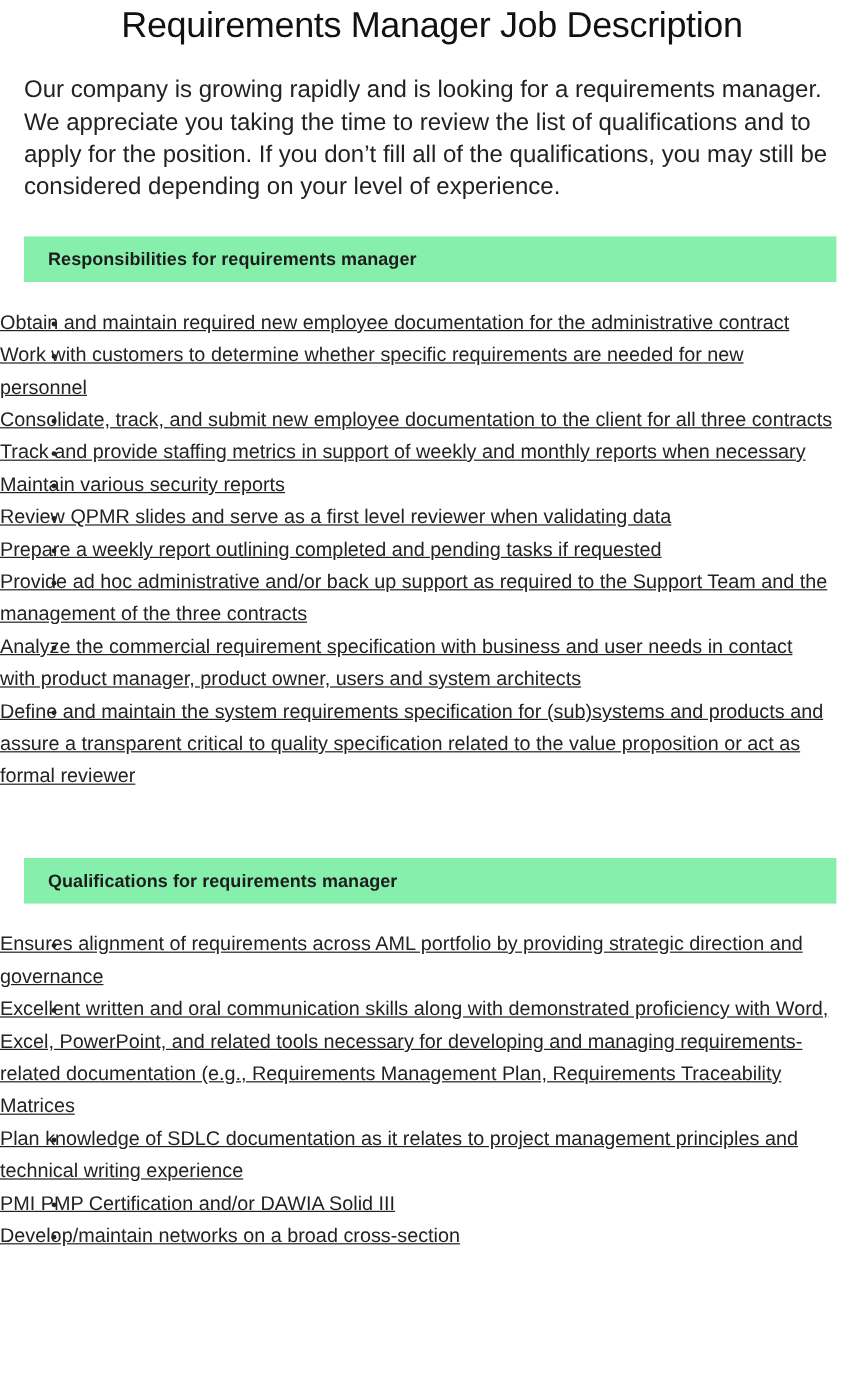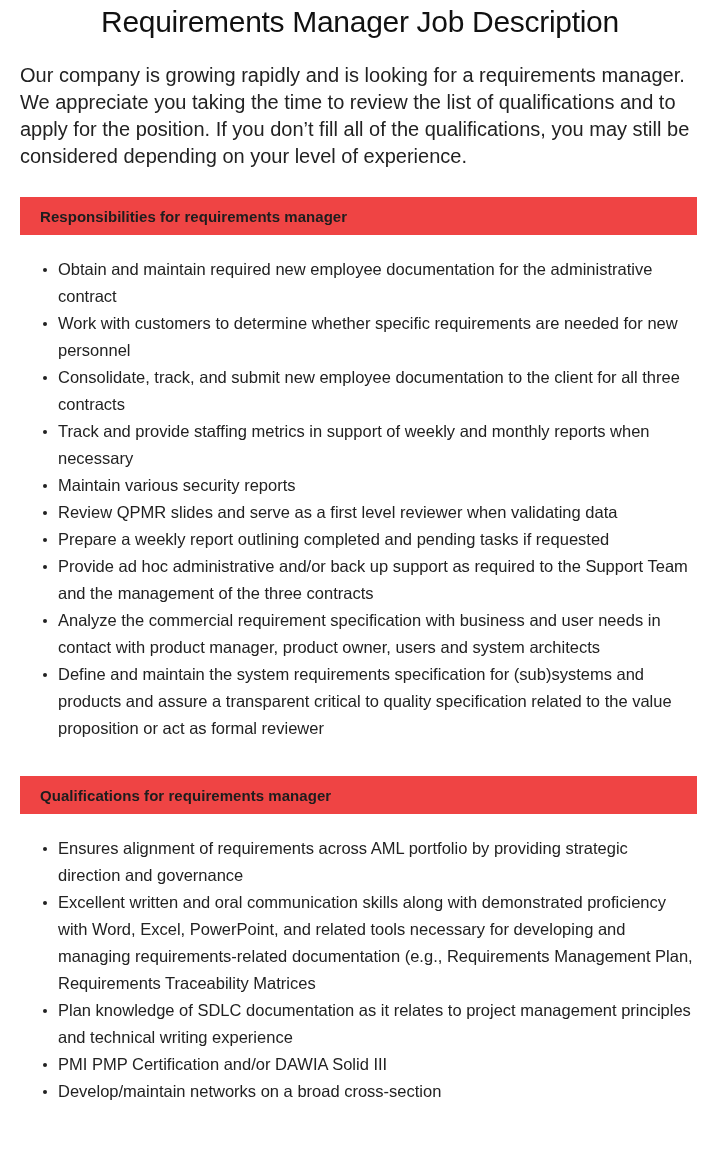--- a/index.html
+++ b/index.html
@@ -41,56 +41,56 @@
     line-height: 27px;
     color: #222222;
     margin: 0;
     padding: 22px 28px 0 20px;
     box-sizing: border-box;
     max-width: 720px;
   }
 
   
   .section-bar {
-    background: #ef4444;
+    background: #86efac;
     margin: 0 23px 0 20px;
     height: 38px;
     display: flex;
     align-items: center;
     box-sizing: border-box;
   }
   .section-bar-label {
     font-size: 15px;
     font-weight: 700;
     color: #1d1d1d;
     padding-left: 20px;
     letter-spacing: 0.05px;
   }
 
   .section.first-section { margin-top: 27px; }
-  .section.second-section { margin-top: 34px; }
+  .section.second-section { margin-top: 54px; }
 
   
   ul.bullet-list {
     list-style: none;
     margin: 0;
     padding: 0;
   }
   ul.bullet-list.resp-list { padding-top: 21px; }
   ul.bullet-list.qual-list { padding-top: 21px; }
 
   ul.bullet-list li {
     position: relative;
     font-size: 16.5px;
     line-height: 27px;
     color: #222222;
-    padding-left: 58px;
     padding-right: 26px;
     box-sizing: border-box;
     margin: 0 0 0 0;
+    text-decoration: underline;
   }
   ul.bullet-list li::before {
     content: "";
     position: absolute;
     left: 43px;
     top: 12px;
     width: 4px;
     height: 4px;
     border-radius: 50%;
     background: #222222;

